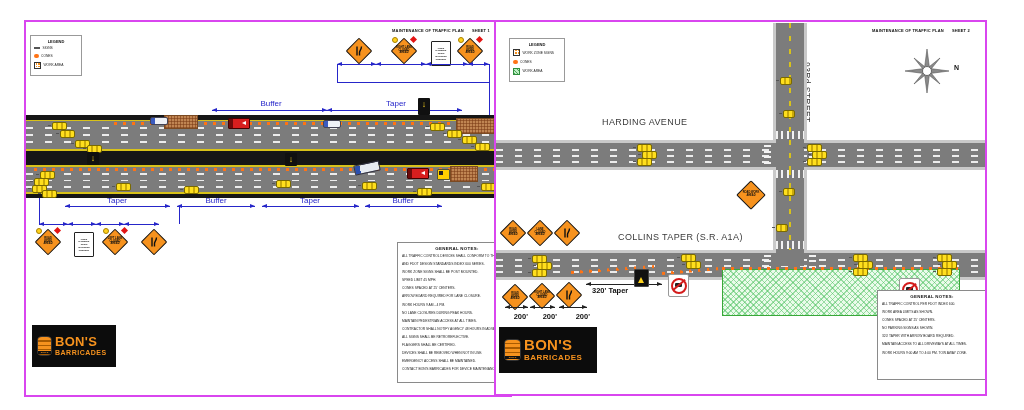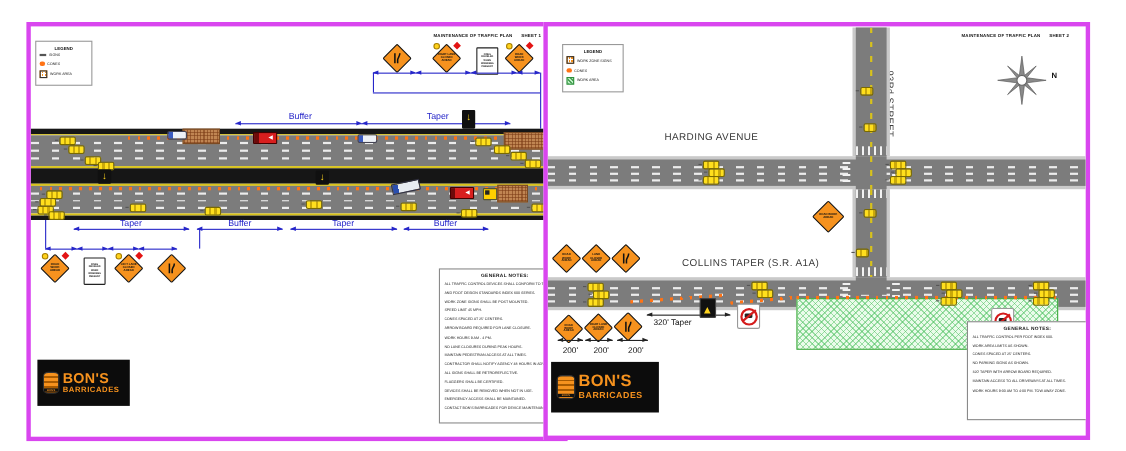--- a/index.html
+++ b/index.html
@@ -1,17 +1,17 @@
 <!DOCTYPE html>
 <html><head>
 <meta charset="utf-8">
 <style>
   html,body{margin:0;padding:0;background:#fff;font-family:"Liberation Sans",sans-serif;}
   .canvas{position:relative;width:1024px;height:410px;background:#fff;overflow:hidden;}
-  .sheet{position:absolute;background:#fff;border:4px solid #d946ef;overflow:hidden;}
+  .sheet{position:absolute;background:#fff;border:2px solid #d946ef;overflow:hidden;}
   .abs{position:absolute;}
   .hdr{position:absolute;display:flex;gap:8px;font-size:4px;color:#111;font-weight:bold;letter-spacing:.2px;}
   .band{position:absolute;left:0;width:100%;}
   .asphalt{background:#7c7c7c;}
   .blackb{background:#161616;}
   .yellowl{background:#d8c21a;}
   .dashrow{position:absolute;height:1.6px;background:repeating-linear-gradient(90deg,#ececec 0 7px,transparent 7px 19px);}
   .cones{position:absolute;height:3px;transform-origin:left center;background:repeating-linear-gradient(90deg,#ff7315 0 2.6px,transparent 2.6px 9px);}
   .car{position:absolute;width:13px;height:6px;border:1px solid #7a6a00;border-radius:2px;background:linear-gradient(90deg,#ffdf1d 0 3px,#caa90a 3px 5px,#ffdf1d 5px 8px,#caa90a 8px 10px,#ffdf1d 10px);}
   .car::before{content:"";position:absolute;left:-5px;top:2px;width:3px;height:1px;background:#555;}
@@ -26,21 +26,21 @@
   .medarrow::after{content:"↓";}
   .dim{position:absolute;height:0;border-top:1px solid #2626c9;}
   .dim::before{content:"";position:absolute;left:0;top:-3px;border-top:2.5px solid transparent;border-bottom:2.5px solid transparent;border-right:5px solid #2626c9;}
   .dim::after{content:"";position:absolute;right:0;top:-3px;border-top:2.5px solid transparent;border-bottom:2.5px solid transparent;border-left:5px solid #2626c9;}
   .dimk{position:absolute;height:0;border-top:1px solid #222;}
   .dimk::before{content:"";position:absolute;left:0;top:-3px;border-top:2.5px solid transparent;border-bottom:2.5px solid transparent;border-right:5px solid #222;}
   .dimk::after{content:"";position:absolute;right:0;top:-3px;border-top:2.5px solid transparent;border-bottom:2.5px solid transparent;border-left:5px solid #222;}
   .vline{position:absolute;width:0;border-left:1px solid #2626c9;}
   .pline{position:absolute;height:0;border-top:1px solid #2626c9;}
   .dlabel{position:absolute;color:#2626c9;font-size:8px;text-align:center;}
-  .klabel{position:absolute;color:#111;font-size:7.5px;text-align:center;white-space:nowrap;}
+  .klabel{position:absolute;color:#111;font-size:7.5px;text-align:right;white-space:nowrap;font-weight:bold;}
   .street{position:absolute;font-size:9px;color:#3a3a3a;letter-spacing:.4px;white-space:nowrap;}
   .dmdwrap{position:absolute;}
   .dmd{position:absolute;left:50%;top:50%;width:17px;height:17px;transform:translate(-50%,-50%) rotate(45deg);background:#f6921e;border:1.2px solid #151515;border-radius:1.5px;}
   .dmdlbl{position:absolute;left:0;top:0;right:0;bottom:0;display:flex;align-items:center;justify-content:center;text-align:center;font-size:2.6px;font-weight:bold;color:#111;line-height:1.15;padding:5px;}
   .flag{position:absolute;right:1px;top:-1px;width:5px;height:5px;background:#e31414;transform:rotate(45deg);}
   .wlight{position:absolute;left:1px;top:-1px;width:4px;height:4px;border-radius:50%;background:#ffd21c;border:1px solid #a87f00;}
   .wsign{position:absolute;background:#fff;border:1px solid #222;border-radius:1px;display:flex;align-items:center;justify-content:center;text-align:center;font-size:2.2px;font-weight:bold;color:#111;line-height:1.25;padding:1px;}
   .mergesvg{position:absolute;left:50%;top:50%;transform:translate(-50%,-50%);}
   .roadside{background:#c9c9c9;}
   .xwalkh{position:absolute;background:repeating-linear-gradient(90deg,#f2f2f2 0 2px,transparent 2px 5.5px);}

